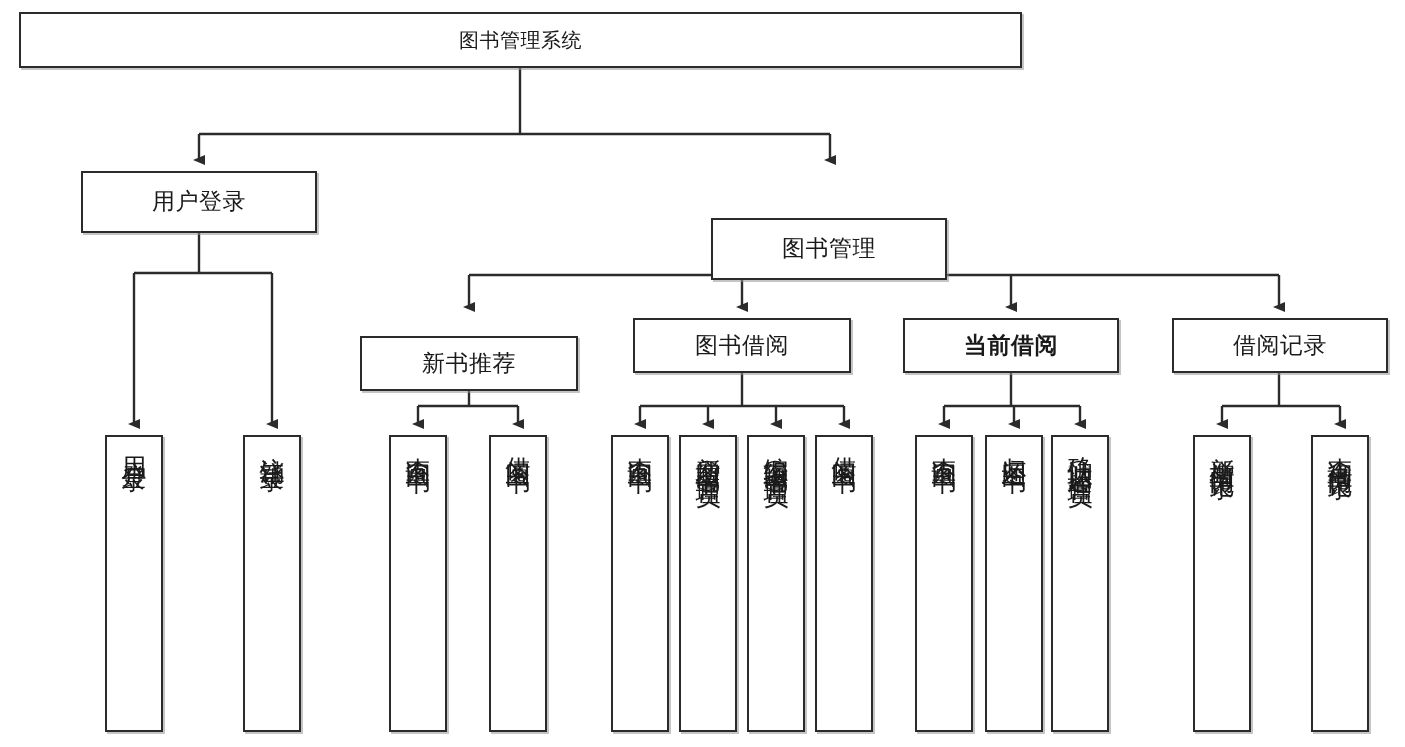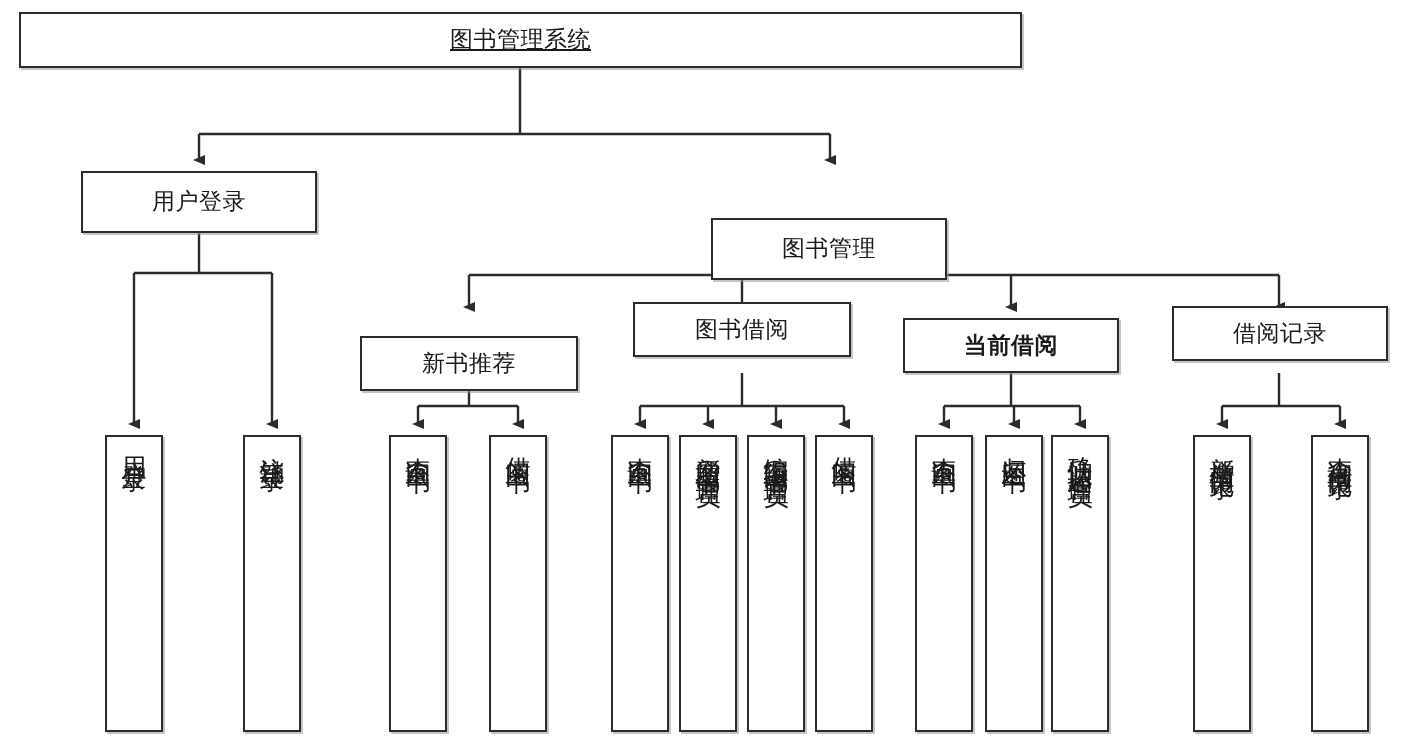--- a/index.html
+++ b/index.html
@@ -39,23 +39,22 @@
   .node .label {
     text-align: center;
     line-height: 1.12;
     white-space: nowrap;
   }
   .node.horiz .label {
     font-size: 23px;
     letter-spacing: 0.5px;
   }
   .node.root .label {
-    font-size: 23px;
+    font-size: 20px;
     letter-spacing: 0.5px;
-    text-decoration: underline;
   }
   .node.vert {
     align-items: flex-start;
     justify-content: center;
     padding-top: 0;
   }
   .node.vert .label {
     writing-mode: vertical-rl;
     text-orientation: upright;
     font-size: 25px;
@@ -139,29 +138,29 @@
   </div>
 
   <div class="node horiz" style="left:711px; top:171px; width:236px; height:62px;margin-top:47px;">
     <span class="label">图书管理</span>
   </div>
 
   <div class="node horiz" style="left:360px; top:336px; width:218px; height:55px;">
     <span class="label">新书推荐</span>
   </div>
 
-  <div class="node horiz" style="left:633px; top:302px; width:218px; height:55px;justify-content:center;">
+  <div class="node horiz" style="left:633px; top:318px; width:218px; height:55px;justify-content:center;">
     <span class="label">图书借阅</span>
   </div>
 
   <div class="node horiz" style="left:903px; top:318px; width:216px; height:55px;font-weight:bold;">
     <span class="label">当前借阅</span>
   </div>
 
-  <div class="node horiz" style="left:1172px; top:306px; width:216px; height:55px;">
+  <div class="node horiz" style="left:1172px; top:318px; width:216px; height:55px;">
     <span class="label">借阅记录</span>
   </div>
 
   <div class="node vert" style="left:105px; top:435px; width:58px; height:297px;">
     <span class="label">用户登录</span>
   </div>
 
   <div class="node vert" style="left:243px; top:435px; width:58px; height:297px;">
     <span class="label">注销登录</span>
   </div>

